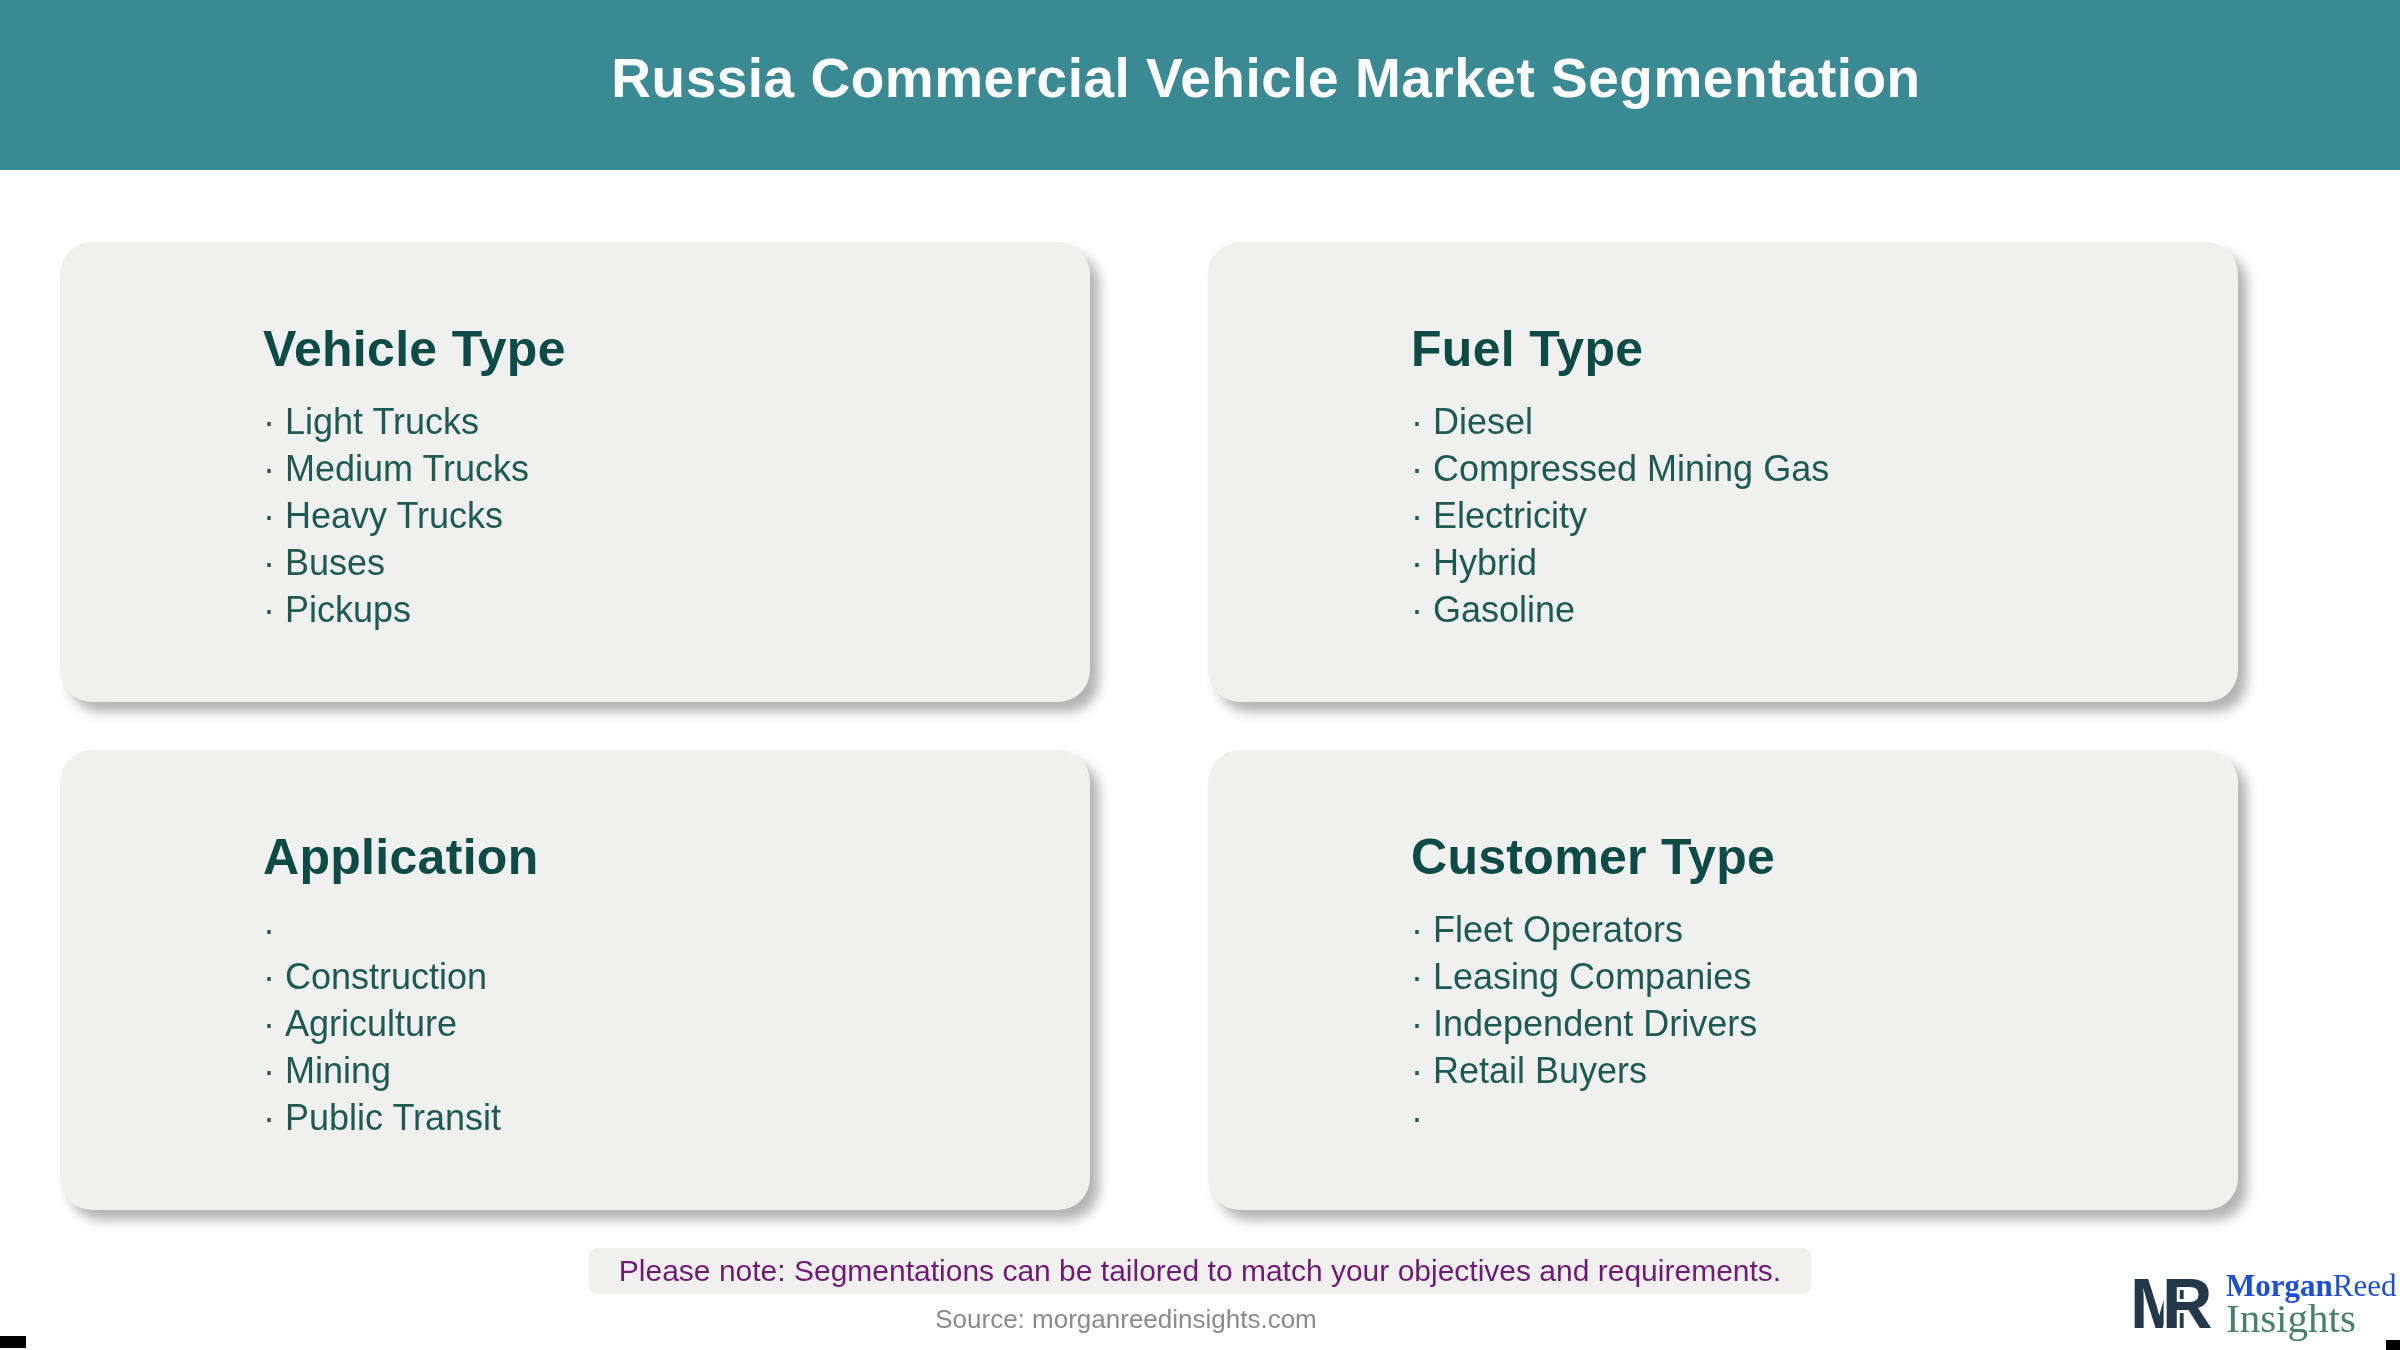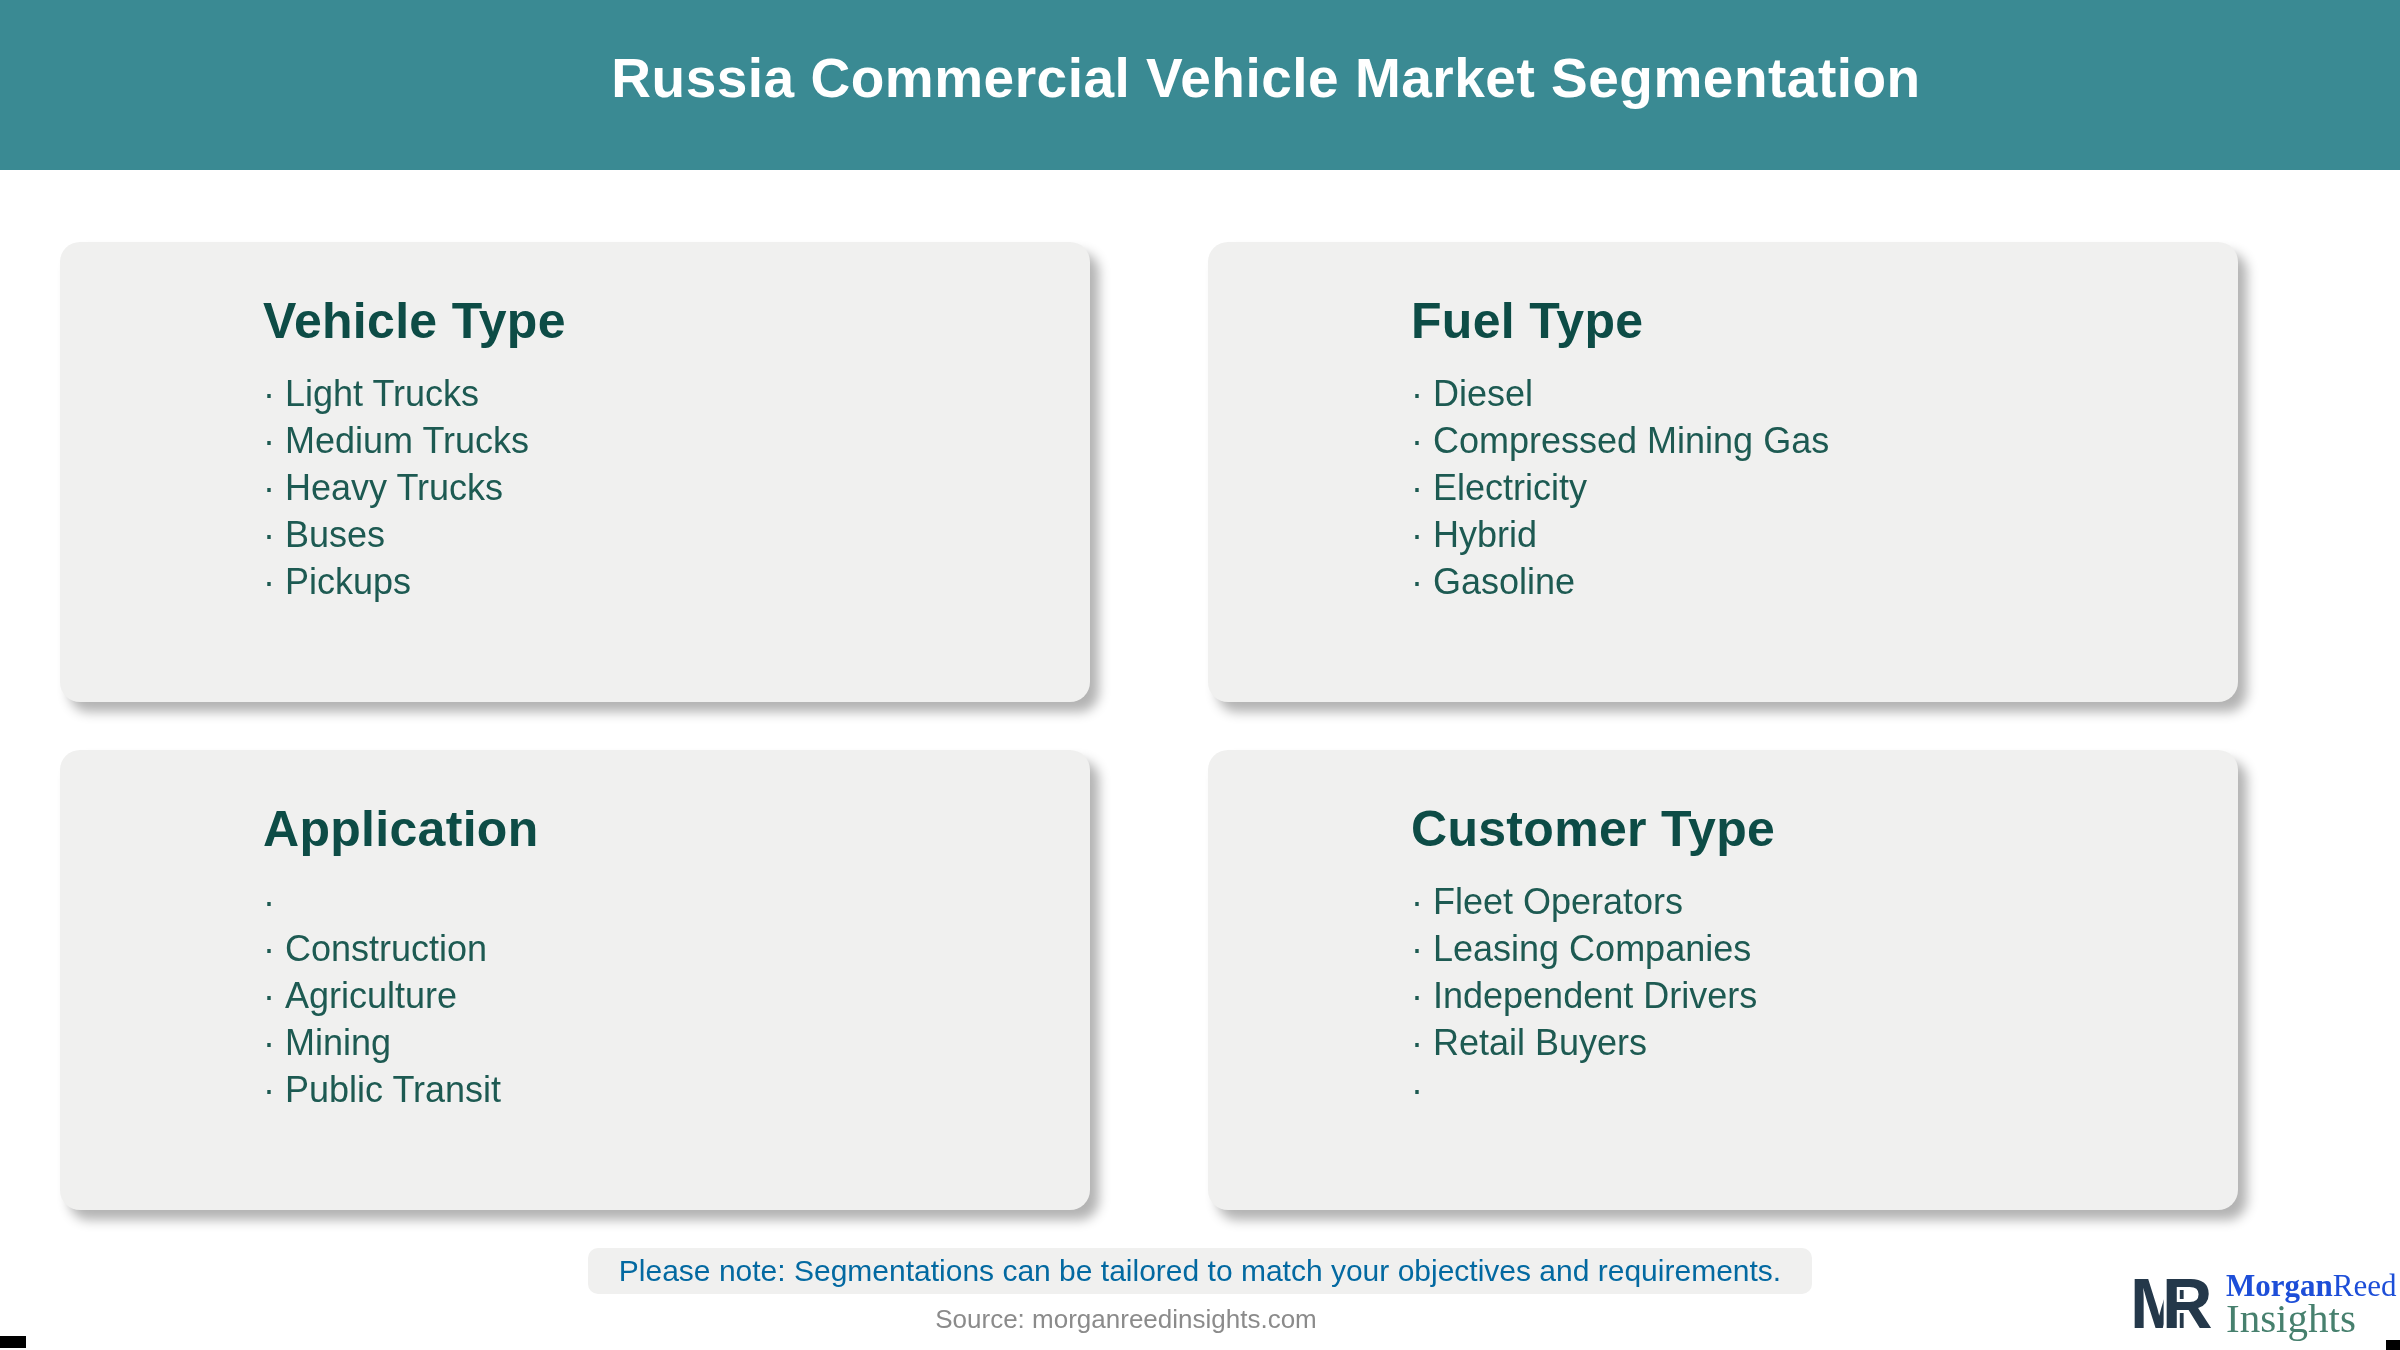--- a/index.html
+++ b/index.html
@@ -44,24 +44,24 @@
     left: 60px;
     top: 242px;
     display: grid;
     grid-template-columns: 1030px 1030px;
     column-gap: 118px;
     row-gap: 48px;
   }
   .card {
     height: 460px;
     background: #f0f0ef;
-    border-radius: 20px;
+    border-radius: 32px;
     box-shadow: 9px 10px 12px rgba(0,0,0,0.30);
     box-sizing: border-box;
-    padding: 50px 40px 0 203px;
+    padding: 78px 40px 0 203px;
   }
   .card-title {
     margin: 0 0 20px 0;
     font-size: 50px;
     font-weight: 700;
     color: #0d4c46;
     letter-spacing: 0.3px;
   }
   .card-list {
     list-style: none;
@@ -90,21 +90,21 @@
     top: 1248px;
     width: 1224px;
     height: 46px;
     background: #f0f0ef;
     border-radius: 10px;
     display: flex;
     align-items: center;
     justify-content: center;
   }
   .note span {
-    color: #0369a1;
+    color: #701a75;
     font-size: 30px;
   }
 
   
   .source {
     position: absolute;
     left: 564px;
     top: 1304px;
     width: 1124px;
     text-align: center;

